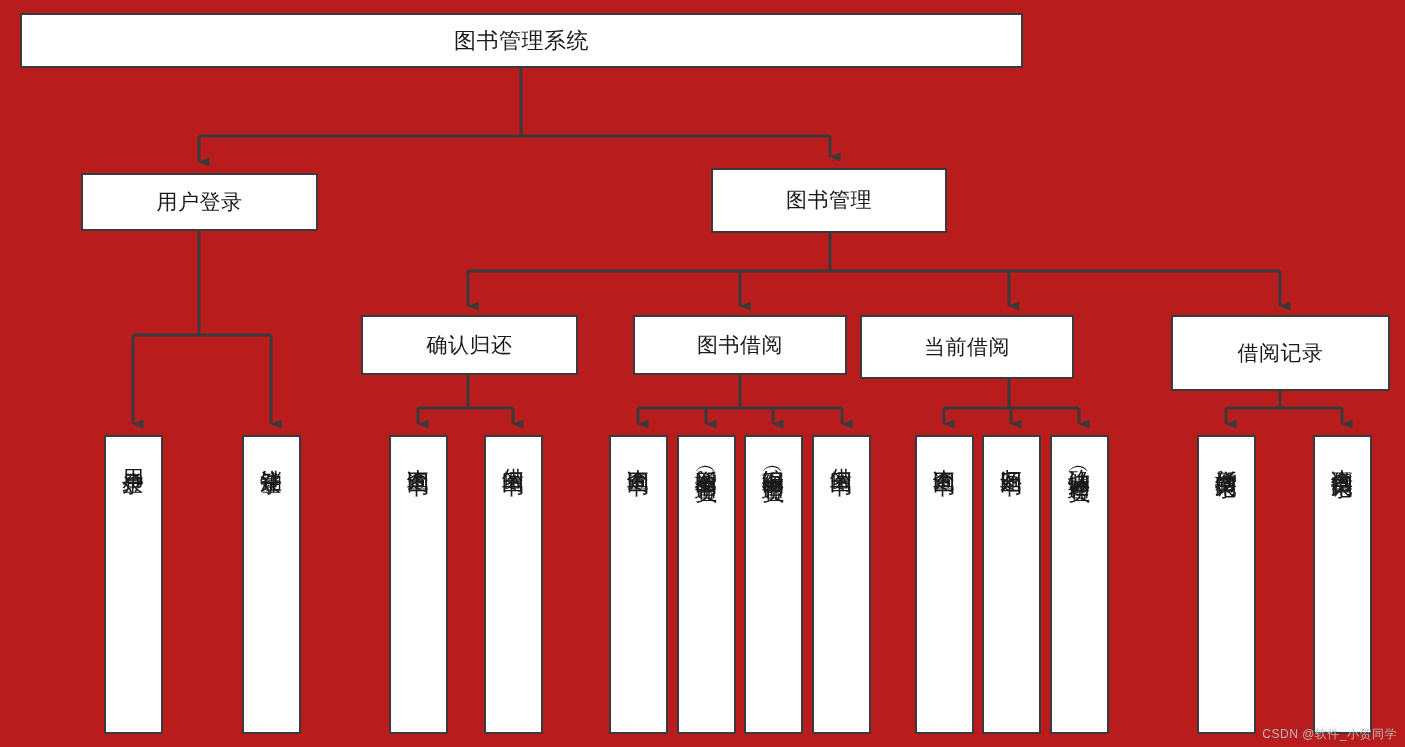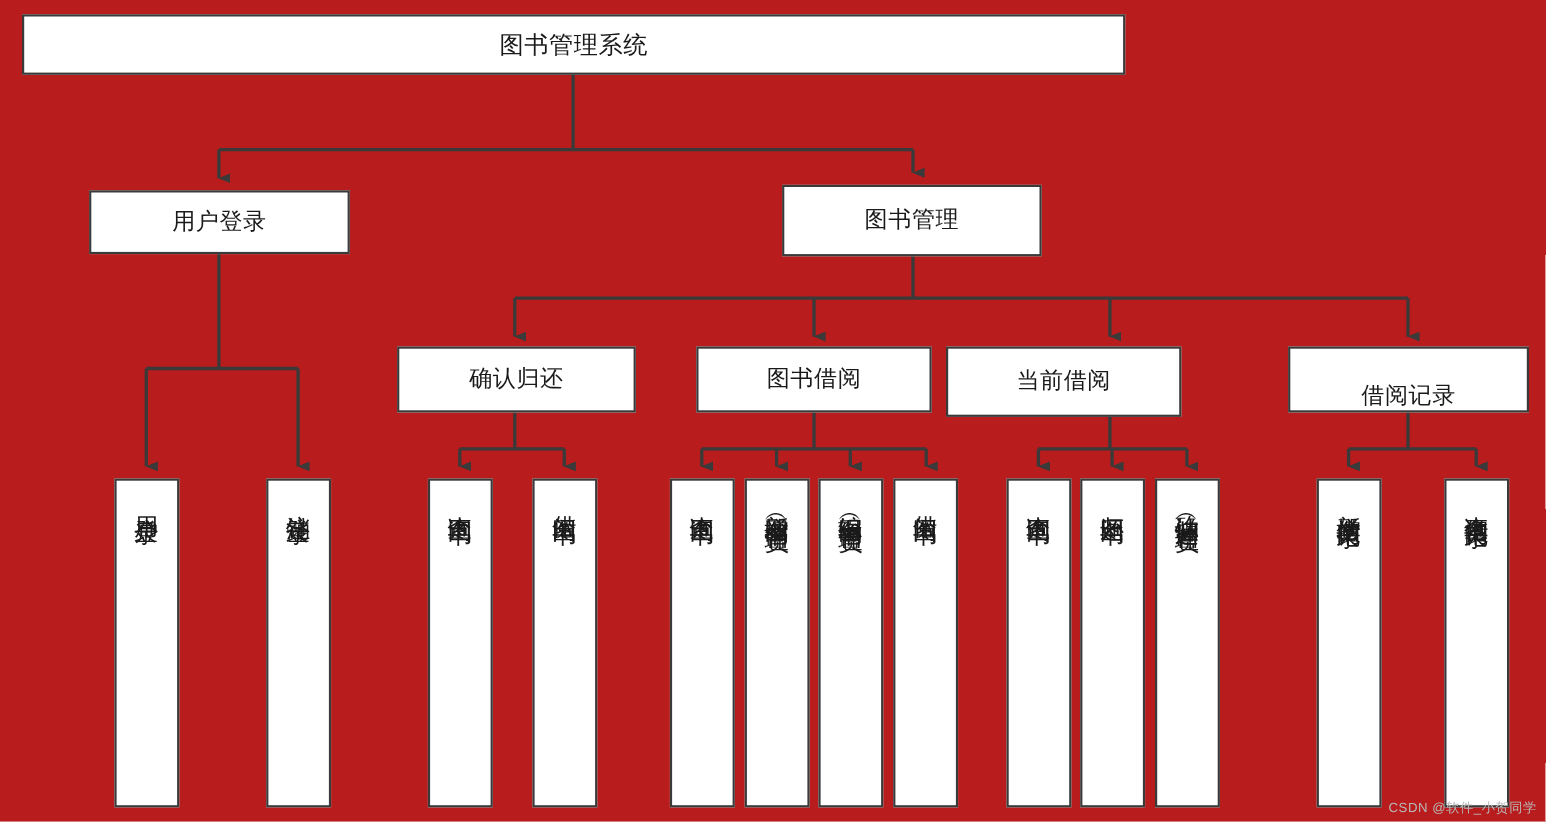--- a/index.html
+++ b/index.html
@@ -144,21 +144,21 @@
   </div>
 
   <div class="node horiz" style="left:633px; top:315px; width:214px; height:60px;">
     <span class="label">图书借阅</span>
   </div>
 
   <div class="node horiz" style="left:860px; top:315px; width:214px; height:64px;">
     <span class="label">当前借阅</span>
   </div>
 
-  <div class="node horiz" style="left:1171px; top:315px; width:219px; height:60px;align-items:flex-end;">
+  <div class="node horiz" style="left:1171px; top:315px; width:219px; height:76px;">
     <span class="label">借阅记录</span>
   </div>
 
   <div class="node vert" style="left:104px; top:435px; width:59px; height:299px;">
     <span class="label">用户登录</span>
   </div>
 
   <div class="node vert" style="left:242px; top:435px; width:59px; height:299px;">
     <span class="label">注销登录</span>
   </div>

